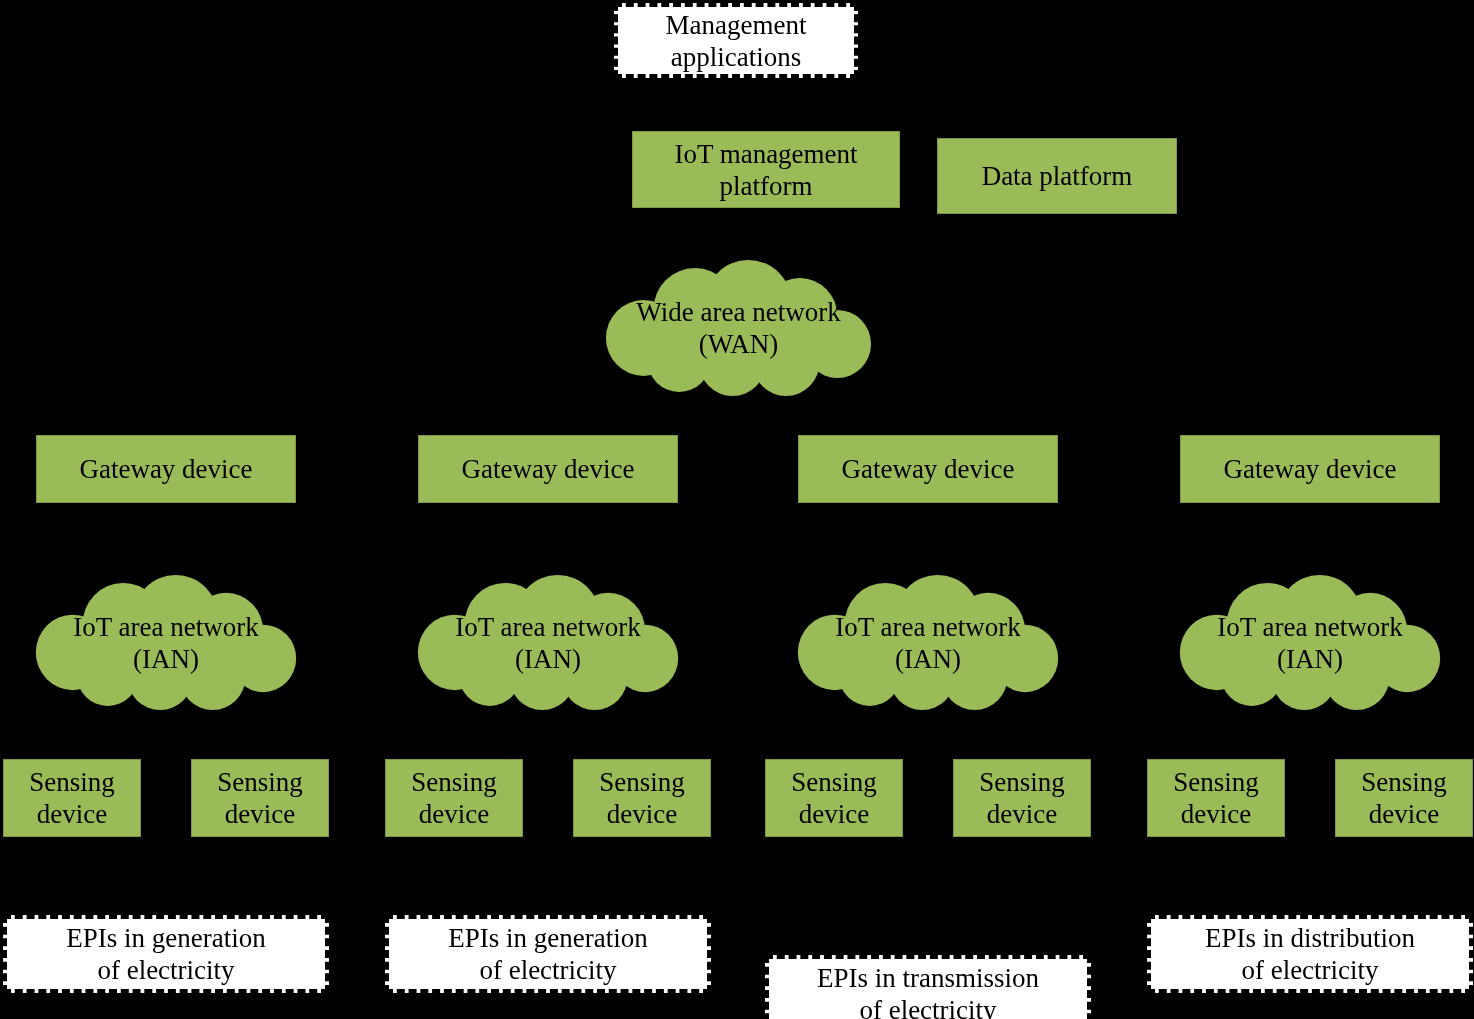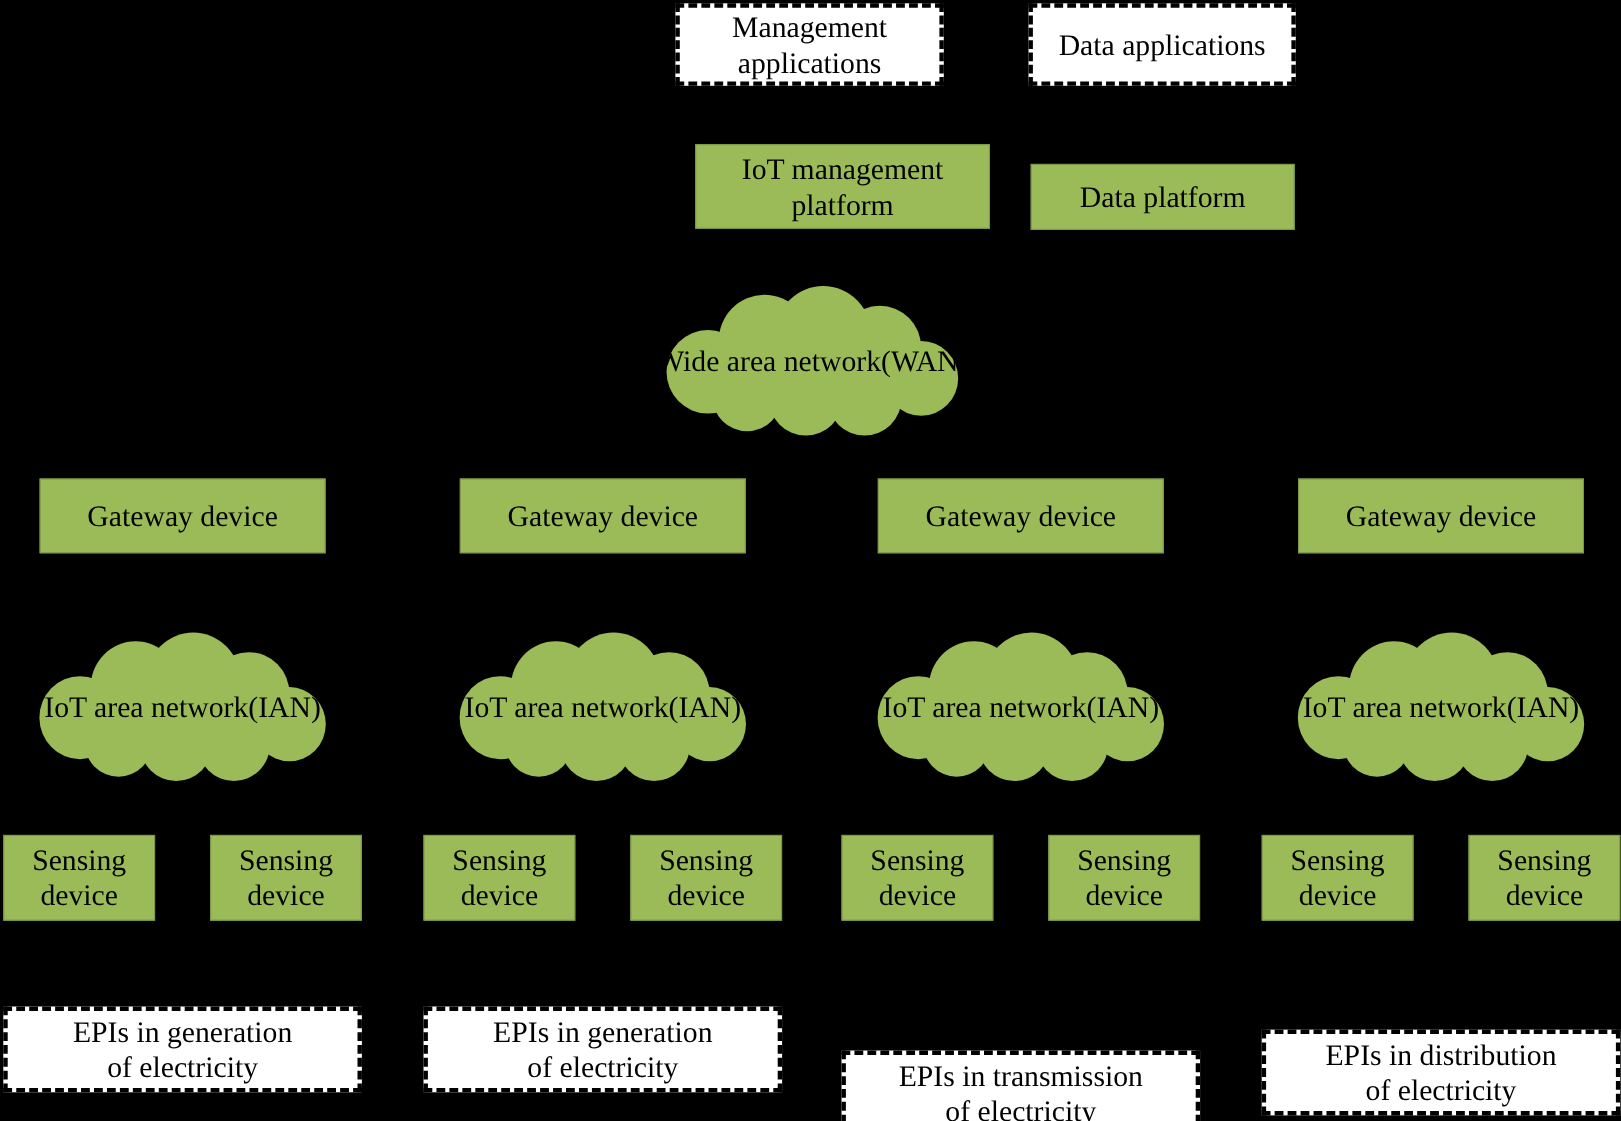--- a/index.html
+++ b/index.html
@@ -27,45 +27,42 @@
     position:absolute;background:var(--wbox);
     border:4px dashed var(--line);box-sizing:border-box;
     display:flex;flex-direction:column;align-items:center;justify-content:center;
     text-align:center;font-size:27px;line-height:32px;
   }
   .cloud{position:absolute;}
   .cloud svg{position:absolute;left:0;top:0;width:100%;height:100%;display:block;}
   .cs{fill:var(--green);}
   .cloud-label{
     position:absolute;left:0;top:0;right:0;bottom:0;
-    display:flex;flex-direction:row;align-items:center;justify-content:center;
+    display:flex;flex-direction:column;align-items:center;justify-content:center;
     text-align:right;font-size:27px;line-height:32px;
   }
   .ln{white-space:nowrap;}
 </style>
 </head>
 <body>
 
 <div class="canvas">
 
   <div class="wbox" style="left:614px;top:3px;width:244px;height:75px">
     <div class="ln">Management</div>
     <div class="ln">applications</div>
   </div>
 
-  <div class="wbox" style="left:935px;top:3px;width:243px;height:75px">
-    <div class="ln">Data applications</div>
-  </div>
 
   <div class="gbox" style="left:632px;top:131px;width:268px;height:77px">
     <div class="ln">IoT management</div>
     <div class="ln">platform</div>
   </div>
 
-  <div class="gbox" style="left:937px;top:149px;width:240px;height:60px">
+  <div class="gbox" style="left:937px;top:138px;width:240px;height:76px">
     <div class="ln">Data platform</div>
   </div>
 
   <div class="cloud" style="left:600px;top:258px;width:277px;height:140px">
     <svg viewBox="0 0 280 140" preserveAspectRatio="none" aria-hidden="true">
       <ellipse class="cs" cx="140" cy="78" rx="88" ry="42"></ellipse>
       <circle class="cs" cx="44" cy="80" r="38"></circle>
       <circle class="cs" cx="96" cy="52" r="42"></circle>
       <circle class="cs" cx="150" cy="46" r="44"></circle>
       <circle class="cs" cx="202" cy="58" r="38"></circle>
@@ -200,18 +197,18 @@
     </div>
   </div>
   <div class="gbox" style="left:1147px;top:759px;width:138px;height:78px">
     <div class="ln">Sensing</div>
     <div class="ln">device</div>
   </div>
   <div class="gbox" style="left:1335px;top:759px;width:138px;height:78px">
     <div class="ln">Sensing</div>
     <div class="ln">device</div>
   </div>
-  <div class="wbox" style="left:1147px;top:936px;width:326px;height:78px">
+  <div class="wbox" style="left:1147px;top:915px;width:326px;height:78px">
     <div class="ln">EPIs in distribution</div>
     <div class="ln">of electricity</div>
   </div>
 
 </div>
 
 </body></html>

